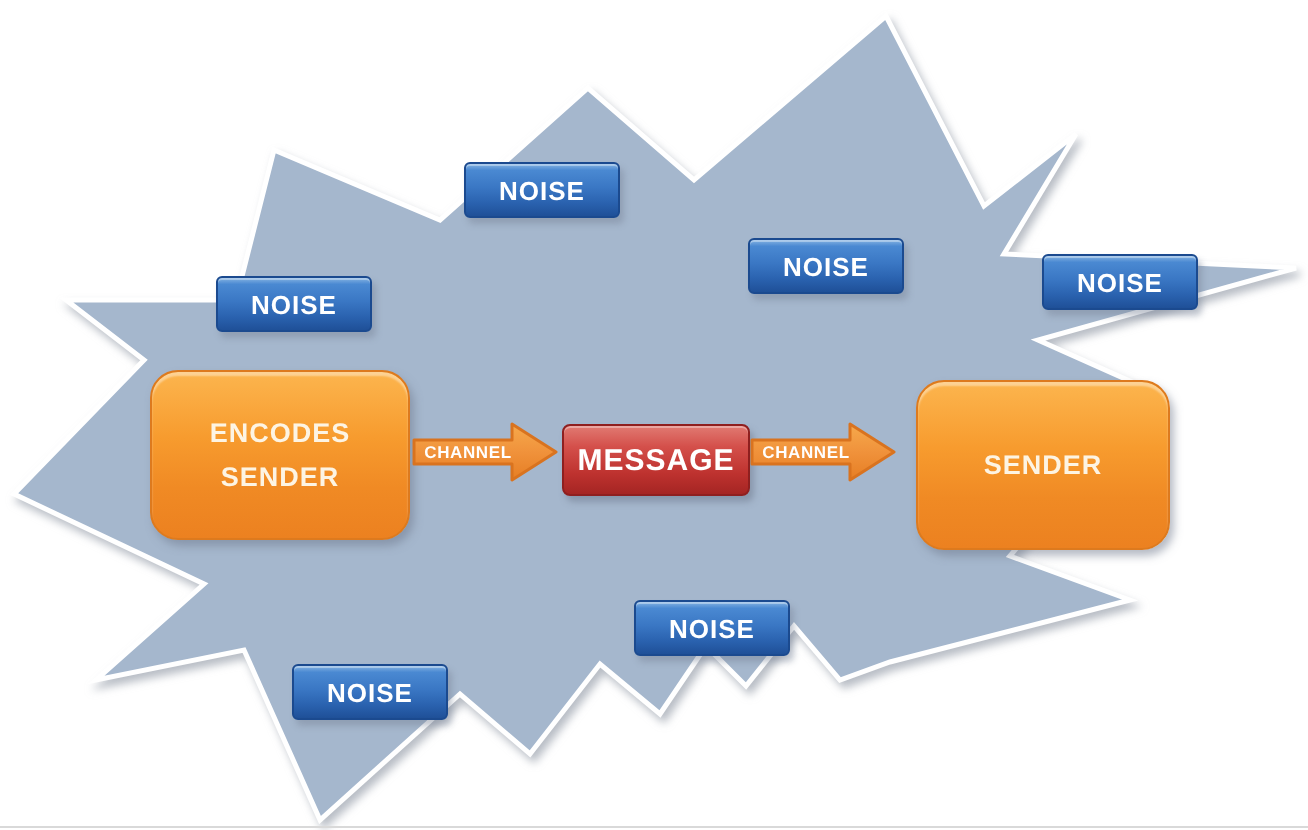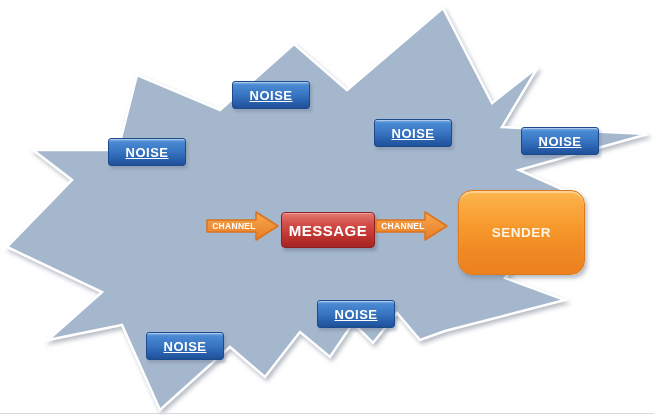--- a/index.html
+++ b/index.html
@@ -22,21 +22,21 @@
   
   .noise{
     position:absolute;
     width:76px;height:26px;
     border-radius:3px;
     border:1px solid #1B4A8F;
     background:linear-gradient(180deg,#85B3E2 0%,#4A89D2 12%,#3A77C4 45%,#2A62AF 75%,#1F5098 100%);
     box-shadow:2px 3px 3px rgba(120,130,150,0.45), inset 0 1px 0 rgba(255,255,255,0.35);
     color:#ffffff;
     font-size:13px;font-weight:bold;letter-spacing:0.5px;
-    display:flex;align-items:center;justify-content:center;text-decoration:underline;
+    display:flex;align-items:center;justify-content:center;
   }
   #noise-top{left:232px;top:81px;}
   #noise-left{left:108px;top:138px;}
   #noise-upper-right{left:374px;top:119px;}
   #noise-right{left:521px;top:127px;}
   #noise-bottom-center{left:317px;top:300px;}
   #noise-bottom-left{left:146px;top:332px;}
   
   .obox{
     position:absolute;
@@ -85,20 +85,24 @@
     <polygon points="137,75 220,110 294,44 347,90 443,8 492,103 538,67 502,127 648,134 519,170 575,195 505,278 565,300 445,331 420,340 397,313 373,343 353,323 330,357 300,332 265,377 230,347 160,410 122,325 48,340 102,292 7,247 72,180 33,150 118,150"></polygon>
   </svg>
 
   <div class="noise" id="noise-top">NOISE</div>
   <div class="noise" id="noise-left">NOISE</div>
   <div class="noise" id="noise-upper-right">NOISE</div>
   <div class="noise" id="noise-right">NOISE</div>
   <div class="noise" id="noise-bottom-center">NOISE</div>
   <div class="noise" id="noise-bottom-left">NOISE</div>
 
+  <div class="obox" id="sender-box">
+    <span>ENCODES</span>
+    <span>SENDER</span>
+  </div>
 
   <div class="arrow-wrap" id="arrow-left">
     <svg width="74" height="32" viewBox="0 0 74 32">
       <defs>
         <linearGradient id="agrad1" x1="0" y1="0" x2="0" y2="1">
           <stop offset="0" stop-color="#F6A94C"></stop>
           <stop offset="0.5" stop-color="#F0923B"></stop>
           <stop offset="1" stop-color="#E67E24"></stop>
         </linearGradient>
       </defs>

